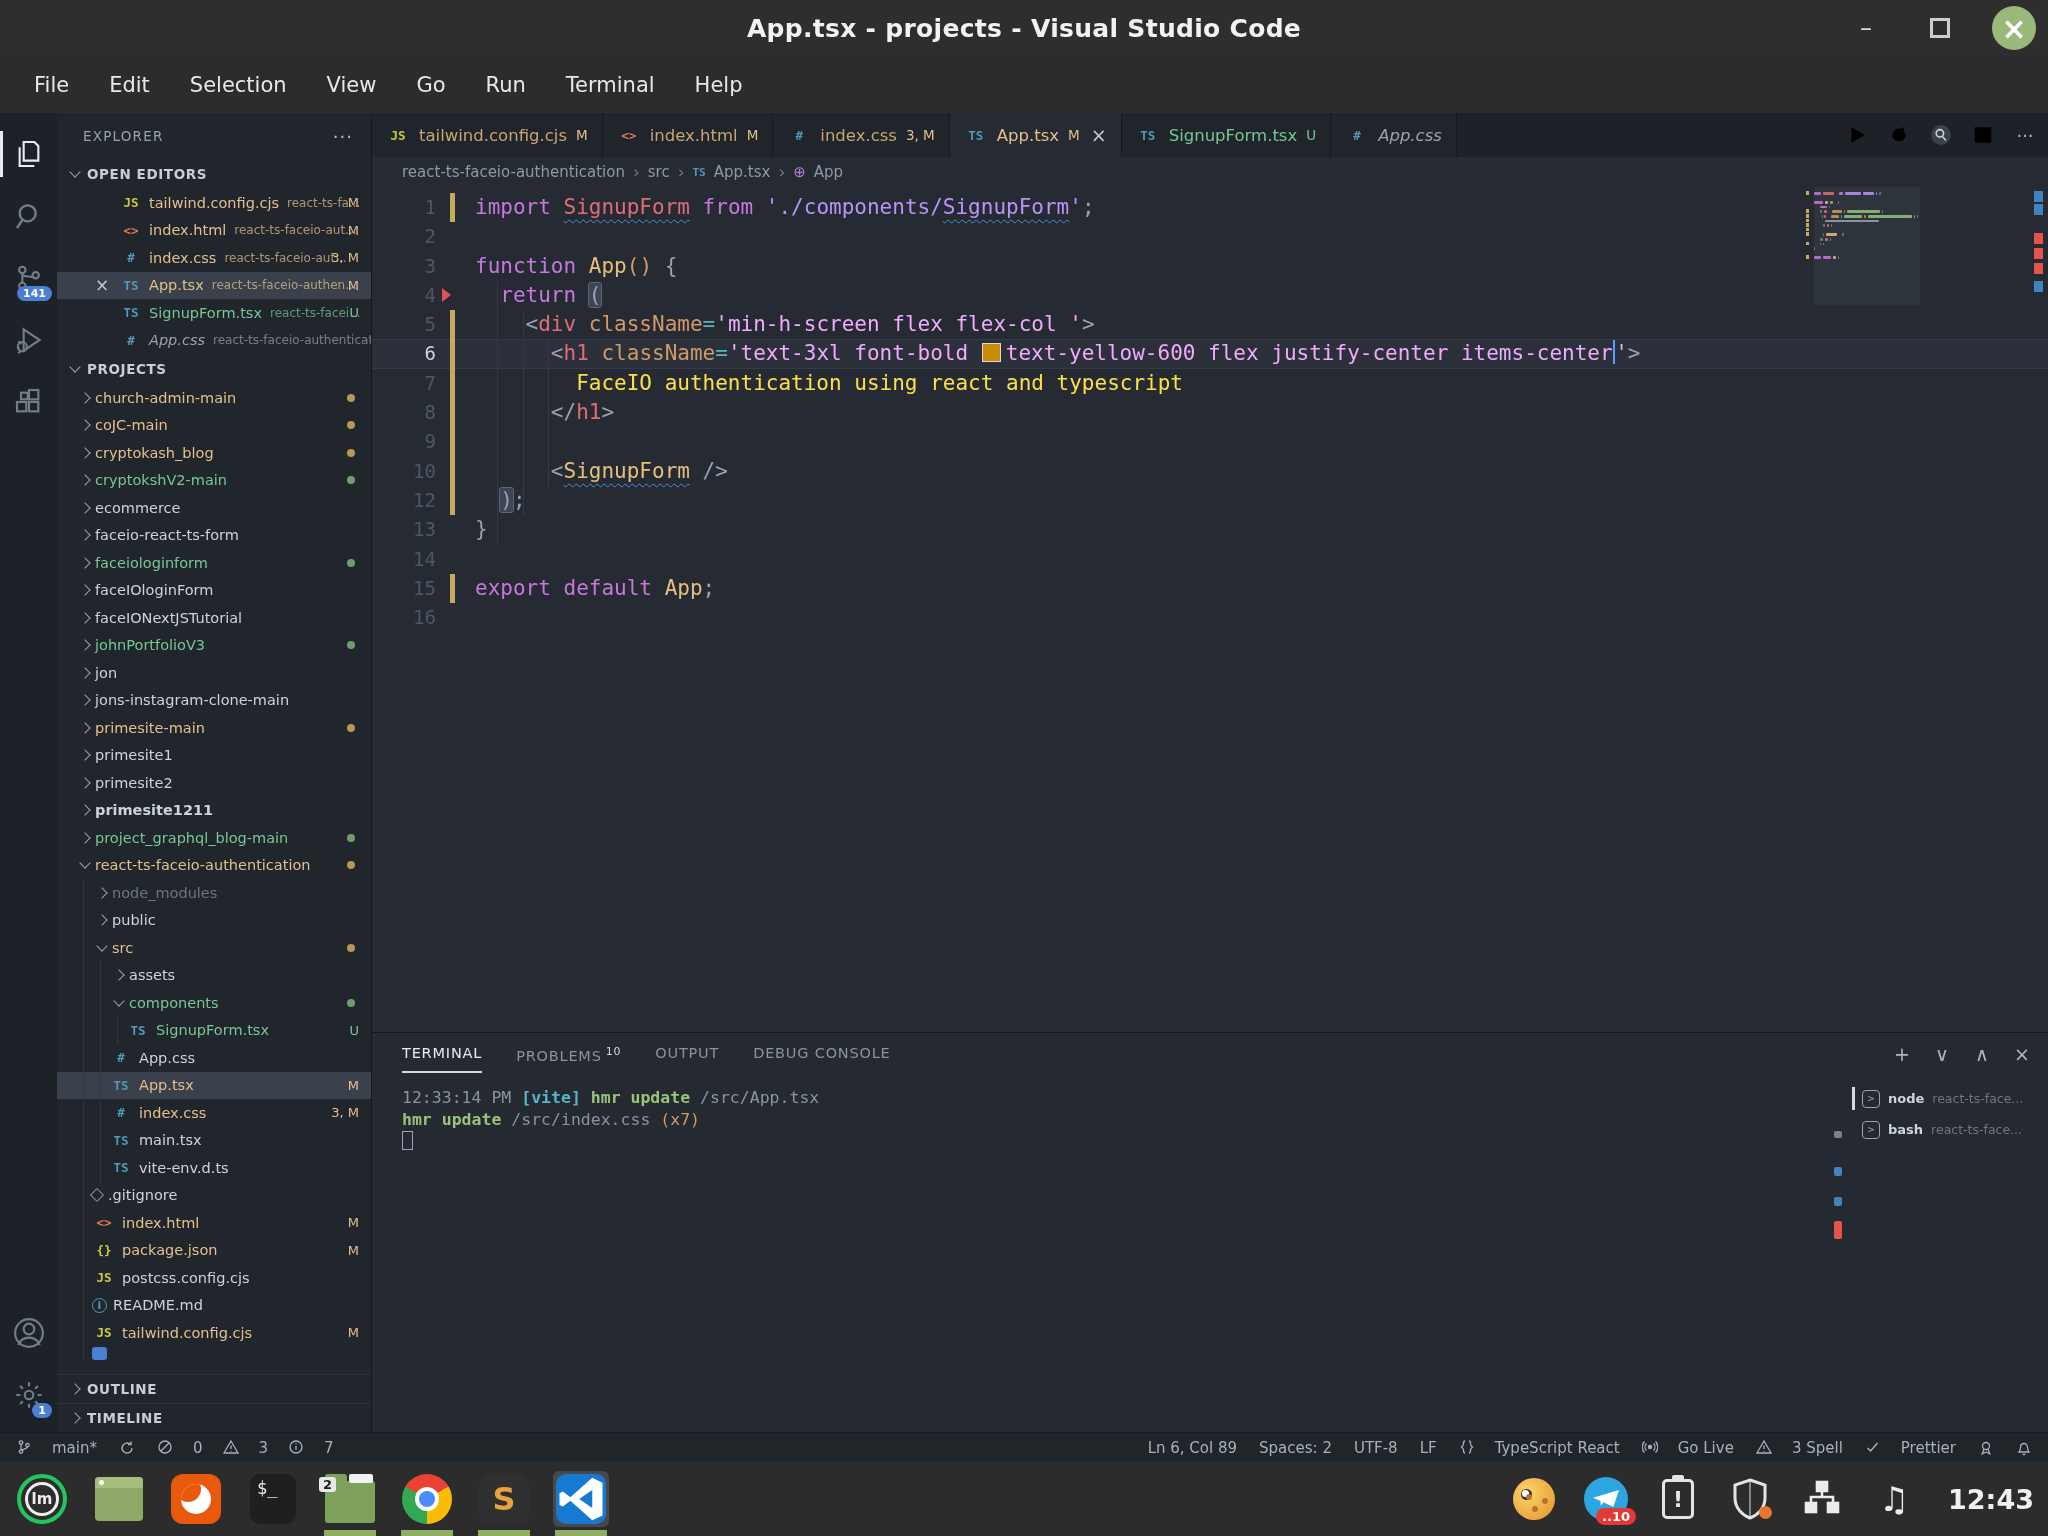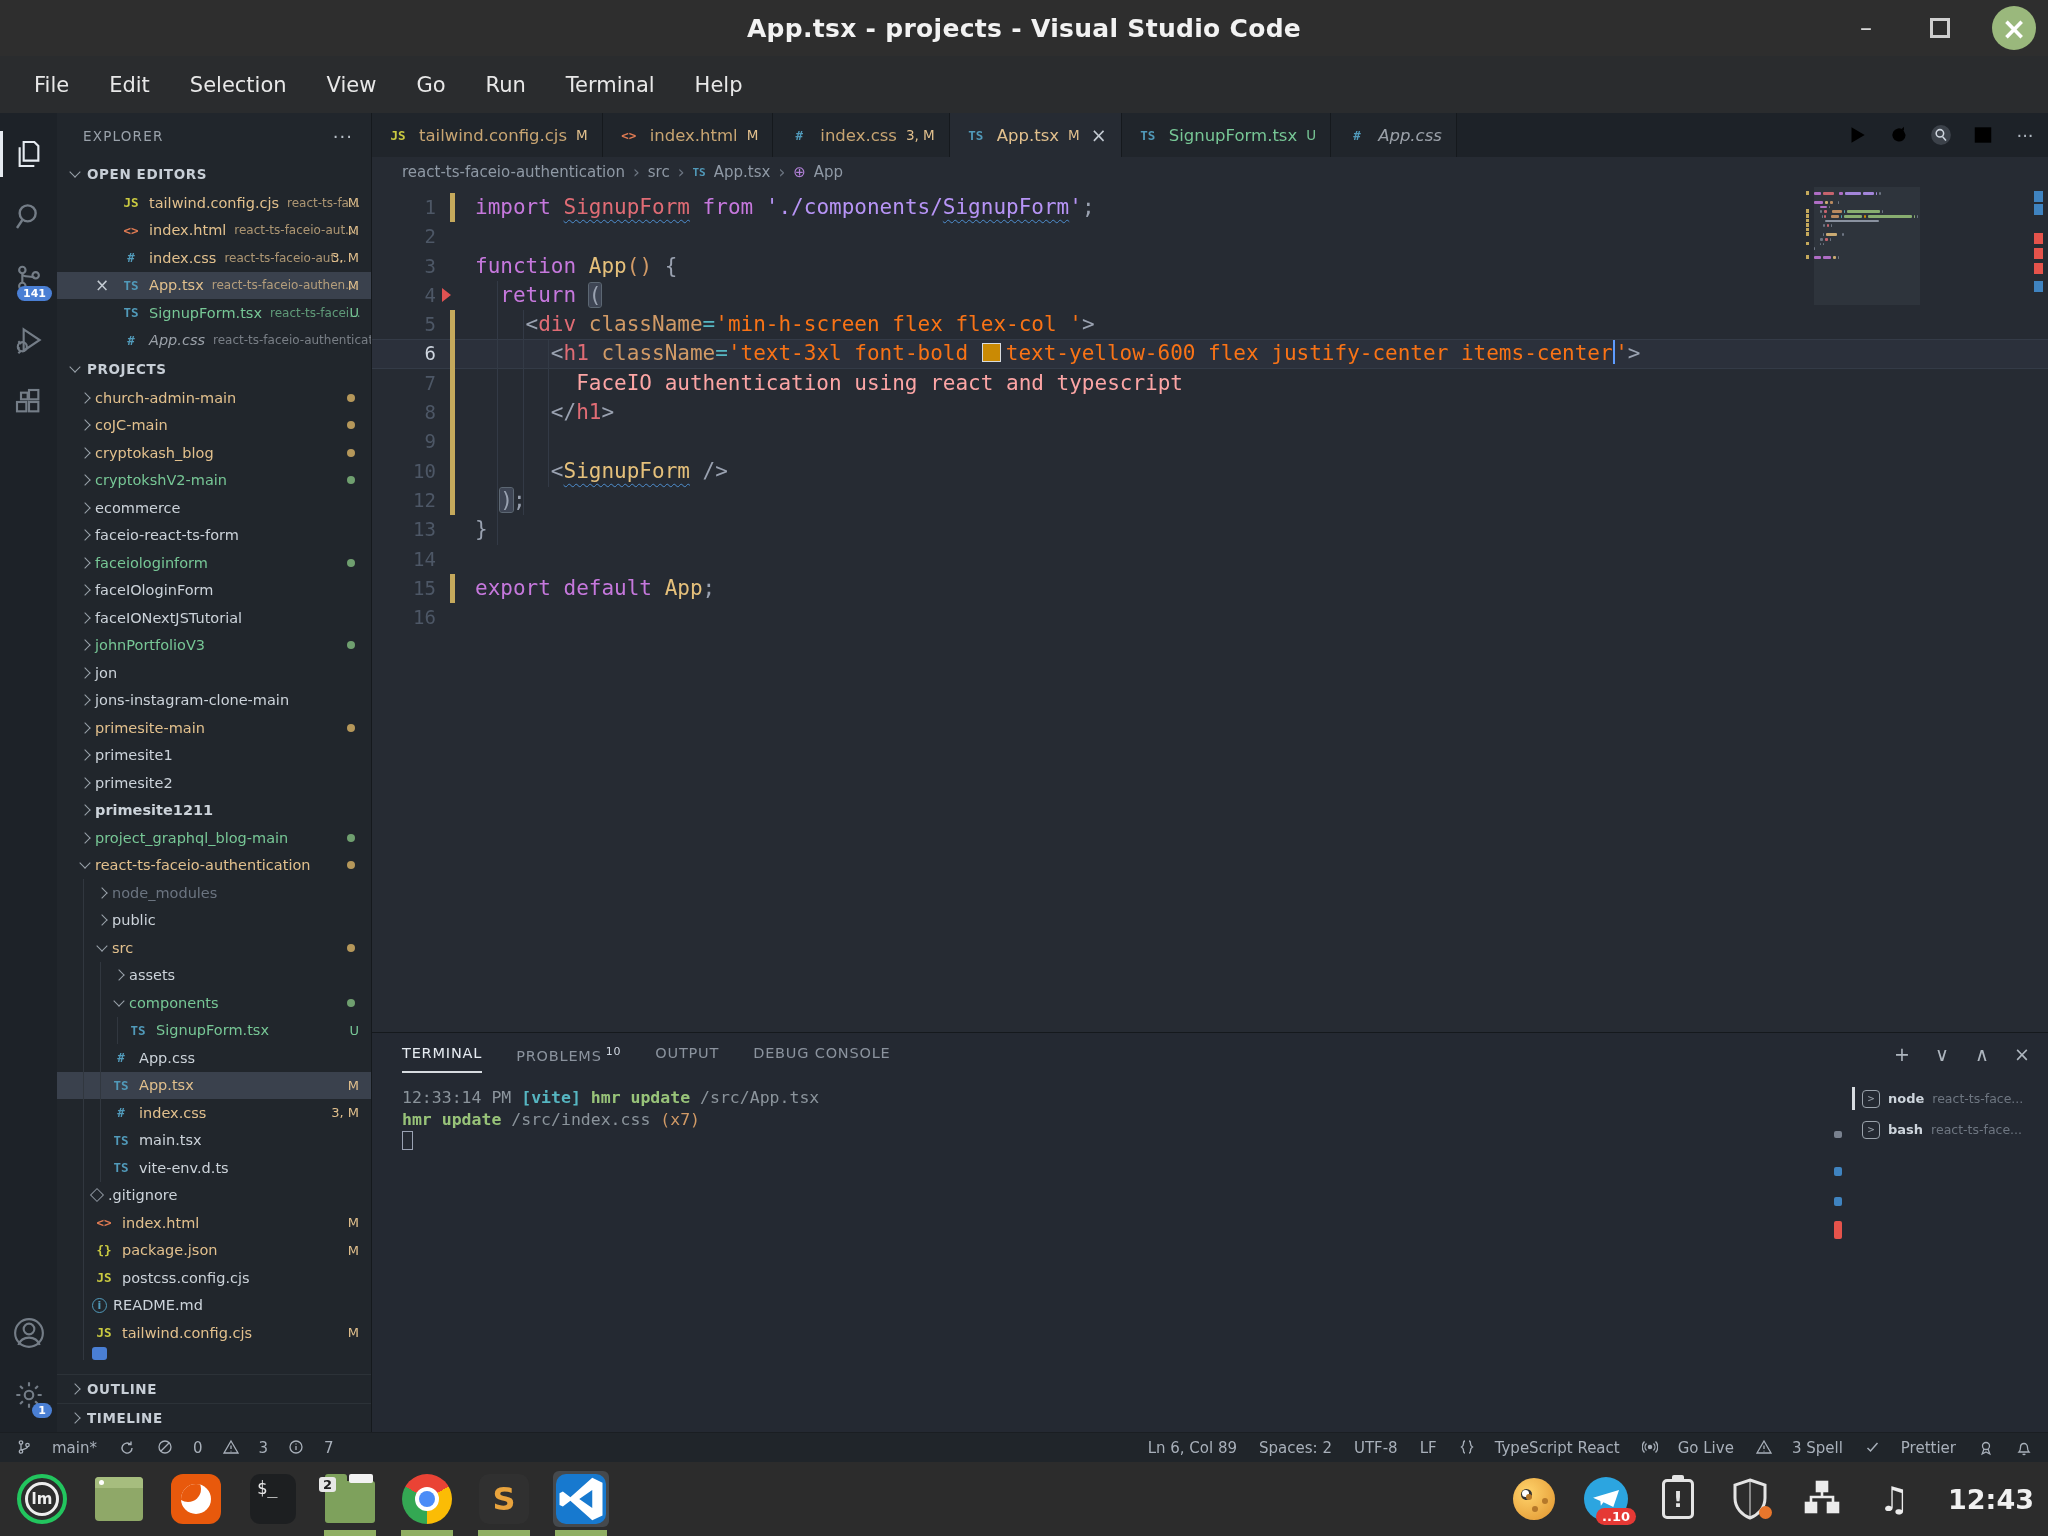--- a/index.html
+++ b/index.html
@@ -76,21 +76,21 @@
 .editorbody{flex:1;position:relative;overflow:hidden;font-family:"DejaVu Sans Mono",monospace}
 .codelines{position:absolute;top:6px;left:0;right:0}
 .code-line{height:29.3px;position:relative;white-space:pre;font-size:21px;line-height:29.3px;color:#abb2bf}
 .code-line.cur{background:#2b303b;box-shadow:inset 0 1px #343b47,inset 0 -1px #343b47}
 .ln{position:absolute;left:0;width:64px;text-align:right;color:#4d5766;font-size:19px}
 .cur .ln{color:#cfd6e0}
 .gitbar{position:absolute;left:78px;width:5px;top:0;bottom:0;background:#c5a95c}
 .gitdel{position:absolute;left:70px;top:7px;width:0;height:0;border-top:7px solid transparent;border-bottom:7px solid transparent;border-left:9px solid #e05252}
 .ct{position:absolute;left:103px}
 .tk.kw{color:#c678dd}.tk.red{color:#e06c75}.tk.yel{color:#e5c07b}.tk.attr{color:#d19a66}
-.tk.op{color:#56b6c2}.tk.str{color:#f97316}.tk.vio{color:#b794f6}.tk.pun{color:#9aa2b1}.tk.txt{color:#fca5a5}
+.tk.op{color:#56b6c2}.tk.str{color:#f0abfc}.tk.vio{color:#b794f6}.tk.pun{color:#9aa2b1}.tk.txt{color:#fde047}
 .tk.sq{text-decoration:underline;text-decoration-style:wavy;text-decoration-color:#4e8fd0;text-decoration-thickness:1.4px;text-underline-offset:5px}
 .tk.brk{background:#3e4554;outline:1px solid #5c6773;border-radius:2px}
 .swatch{display:inline-block;width:17px;height:17px;margin:0 6px -1px 2px;outline:1px solid #d7dbe0}
 .caret{display:inline-block;width:2.5px;height:24px;background:#5e9cff;vertical-align:-4px}
 .guides .g{position:absolute;width:1px;background:#333a46}
 .minimap{position:absolute;top:4px;right:128px;width:106px}
 .mm-slider{position:absolute;top:0;right:128px;width:106px;height:118px;background:rgba(130,140,155,.09)}
 .mm-line{height:4.6px;display:flex;align-items:center;position:relative}
 .mm-line i{display:block;height:2.6px;margin-right:2px;border-radius:1px}
 .mm-git{position:absolute;left:-8px;top:0;bottom:1px;width:3px;background:#c5a95c}

